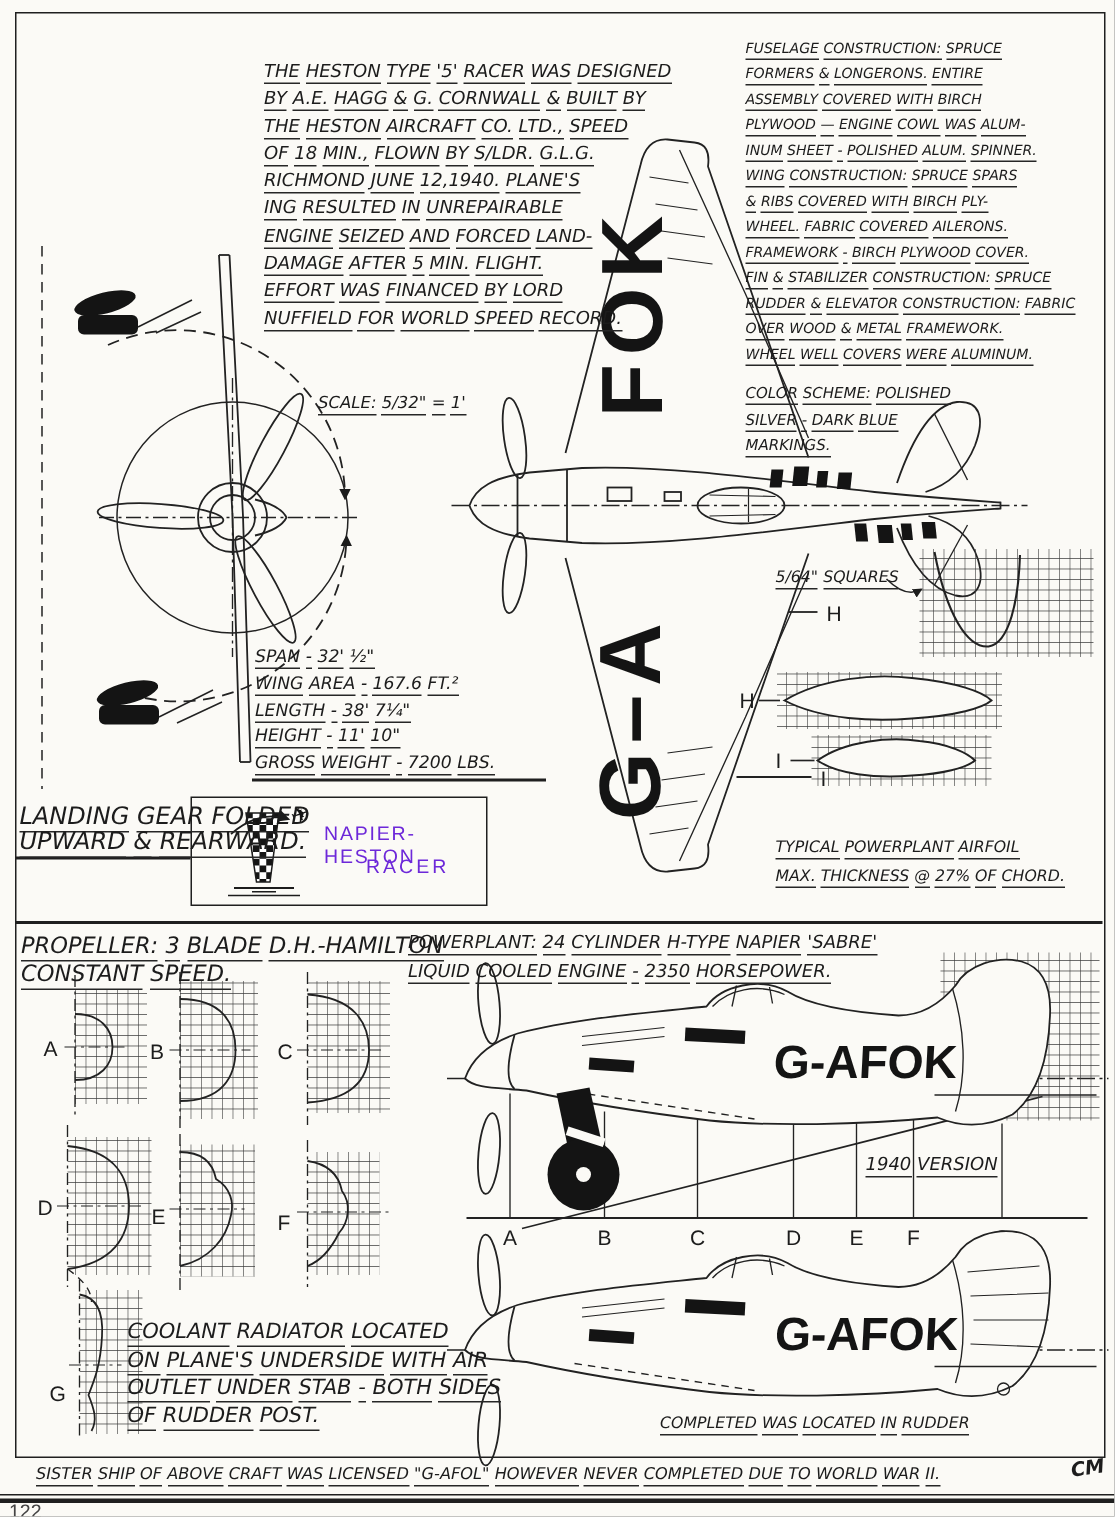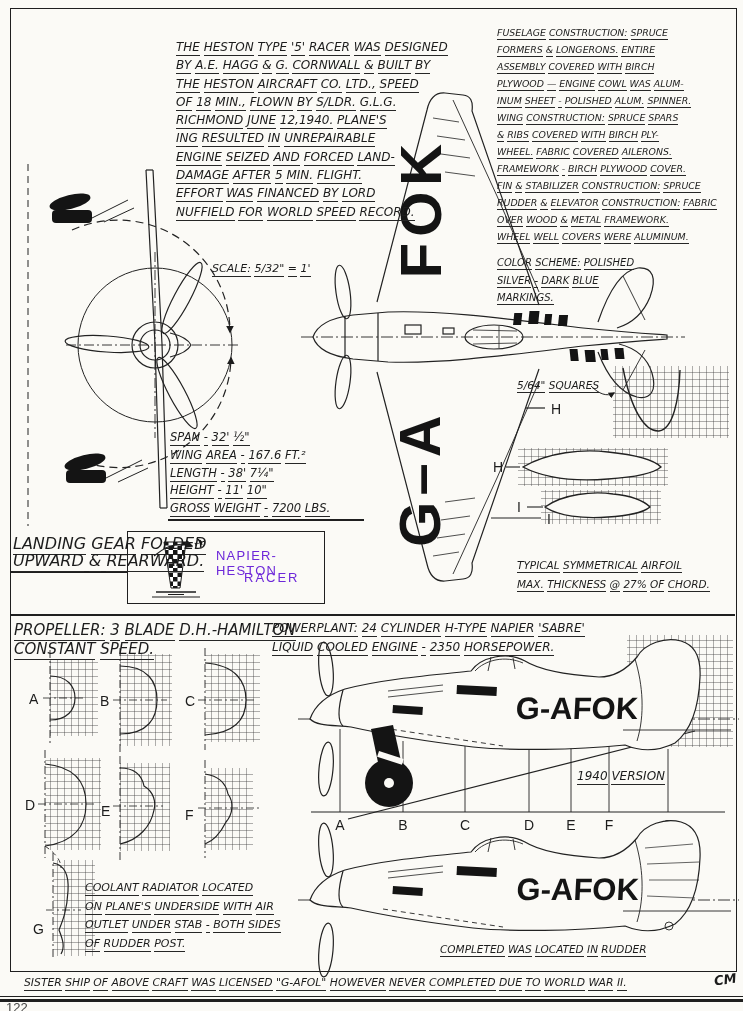--- a/index.html
+++ b/index.html
@@ -348,25 +348,25 @@
   </div>
 
   <div class="abs" style="left:272px;top:619px;line-height:19px;font-size:12px">
     <div class="hand u-words"><span class="uw">POWERPLANT:</span> <span class="uw">24</span> <span class="uw">CYLINDER</span> <span class="uw">H-TYPE</span> <span class="uw">NAPIER</span> <span class="uw">'SABRE'</span></div>
     <div class="hand u-words"><span class="uw">LIQUID</span> <span class="uw">COOLED</span> <span class="uw">ENGINE</span> <span class="uw">-</span> <span class="uw">2350</span> <span class="uw">HORSEPOWER.</span></div>
   </div>
 
   <div class="abs hand u-words" style="left:517px;top:379px;font-size:10.5px"><span class="uw">5/64"</span> <span class="uw">SQUARES</span></div>
 
   <div class="abs" style="left:517px;top:556px;line-height:19px;font-size:10.5px">
-    <div class="hand u-words"><span class="uw">TYPICAL</span> <span class="uw">SYMMETRICAL</span> <span class="uw">AIRFOIL</span></div>
+    <div class="hand u-words"><span class="uw">TYPICAL</span> <span class="uw">POWERPLANT</span> <span class="uw">AIRFOIL</span></div>
     <div class="hand u-words"><span class="uw">MAX.</span> <span class="uw">THICKNESS</span> <span class="uw">@</span> <span class="uw">27%</span> <span class="uw">OF</span> <span class="uw">CHORD.</span></div>
   </div>
 
-  <div class="abs" style="left:85px;top:879px;line-height:18.5px;font-size:11px">
+  <div class="abs" style="left:85px;top:879px;line-height:18.5px;font-size:14px">
     <div class="hand u-words"><span class="uw">COOLANT</span> <span class="uw">RADIATOR</span> <span class="uw">LOCATED</span></div>
     <div class="hand u-words"><span class="uw">ON</span> <span class="uw">PLANE'S</span> <span class="uw">UNDERSIDE</span> <span class="uw">WITH</span> <span class="uw">AIR</span></div>
     <div class="hand u-words"><span class="uw">OUTLET</span> <span class="uw">UNDER</span> <span class="uw">STAB</span> <span class="uw">-</span> <span class="uw">BOTH</span> <span class="uw">SIDES</span></div>
     <div class="hand u-words"><span class="uw">OF</span> <span class="uw">RUDDER</span> <span class="uw">POST.</span></div>
   </div>
 
   <div class="abs hand u-words" style="left:577px;top:769px;font-size:12px"><span class="uw">1940</span> <span class="uw">VERSION</span></div>
 
   <div class="abs hand u-words" style="left:440px;top:943px;font-size:10.5px"><span class="uw">COMPLETED</span> <span class="uw">WAS</span> <span class="uw">LOCATED</span> <span class="uw">IN</span> <span class="uw">RUDDER</span></div>
 

